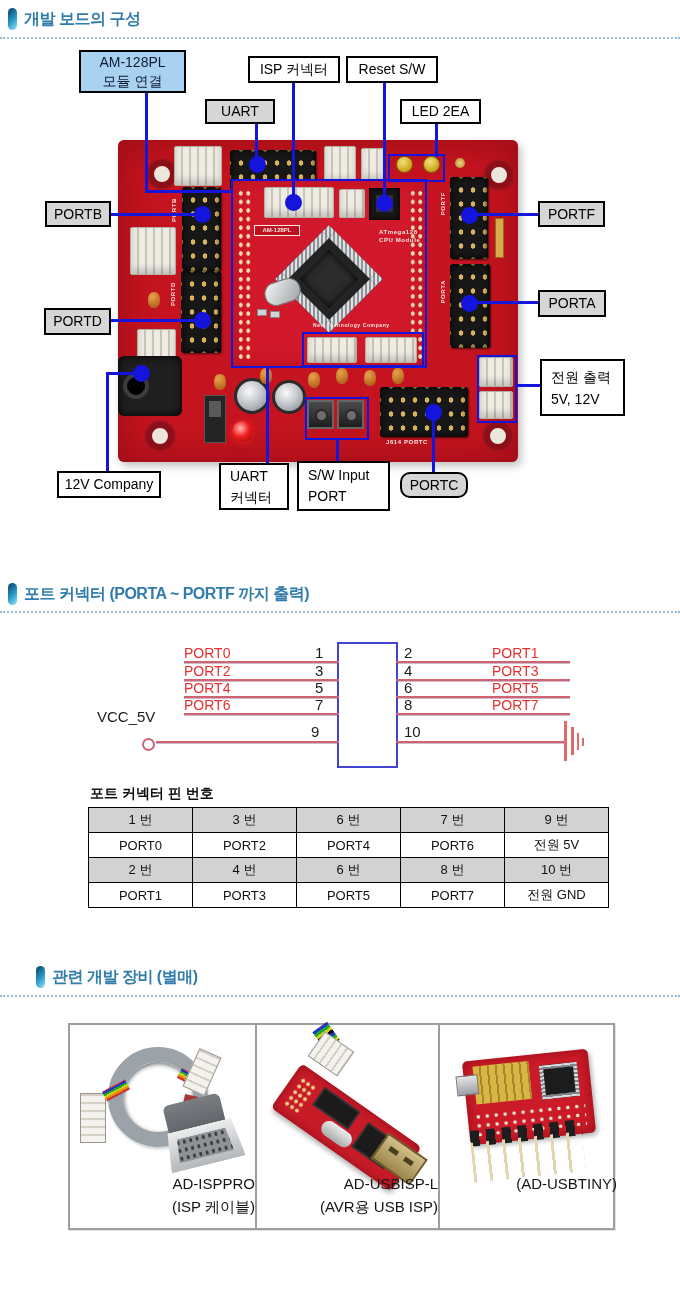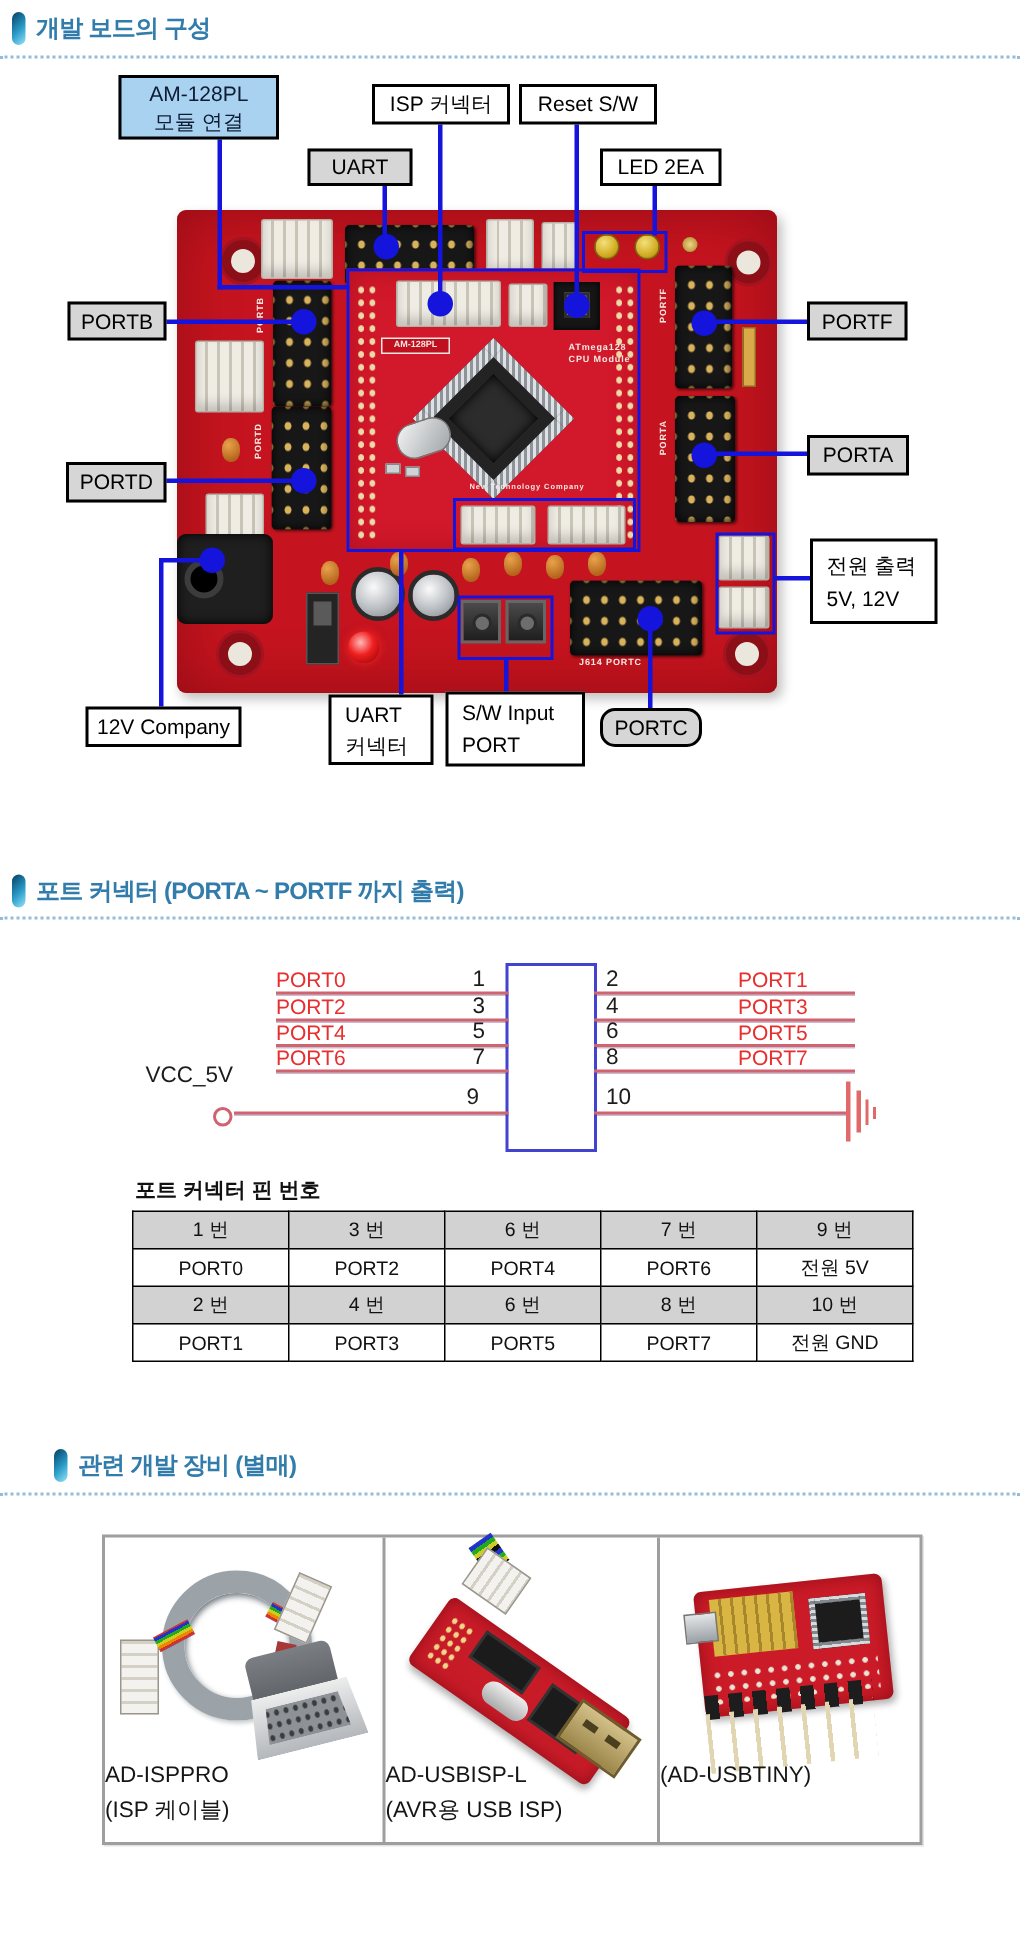--- a/index.html
+++ b/index.html
@@ -75,21 +75,21 @@
   
   .ptable { position:absolute; border-collapse:collapse; table-layout:fixed; }
   .ptable td { border:1px solid #000; width:104px; height:25px; text-align:center;
                font-size:13px; color:#111; }
   .ptable tr.hd td { background:#d2d2d2; }
 
   
   .prodbox { position:absolute; border:2px solid #9e9e9e; background:#fff;
              box-shadow:1px 1px 0 #e3e3e3; }
   .pdiv { position:absolute; top:0; width:2px; height:100%; background:#9e9e9e; }
-  .caption { position:absolute; width:100%; text-align:left; font-size:15px;
+  .caption { position:absolute; width:100%; text-align:right; font-size:15px;
              line-height:23px; color:#151515; }
 </style>
 </head>
 <body>
 
 <div id="canvas">
 
   <div class="sec-hdr" style="left:8px; top:8px;">
     <span class="bullet"></span>
     <span class="sec-title">개발 보드의 구성</span>

